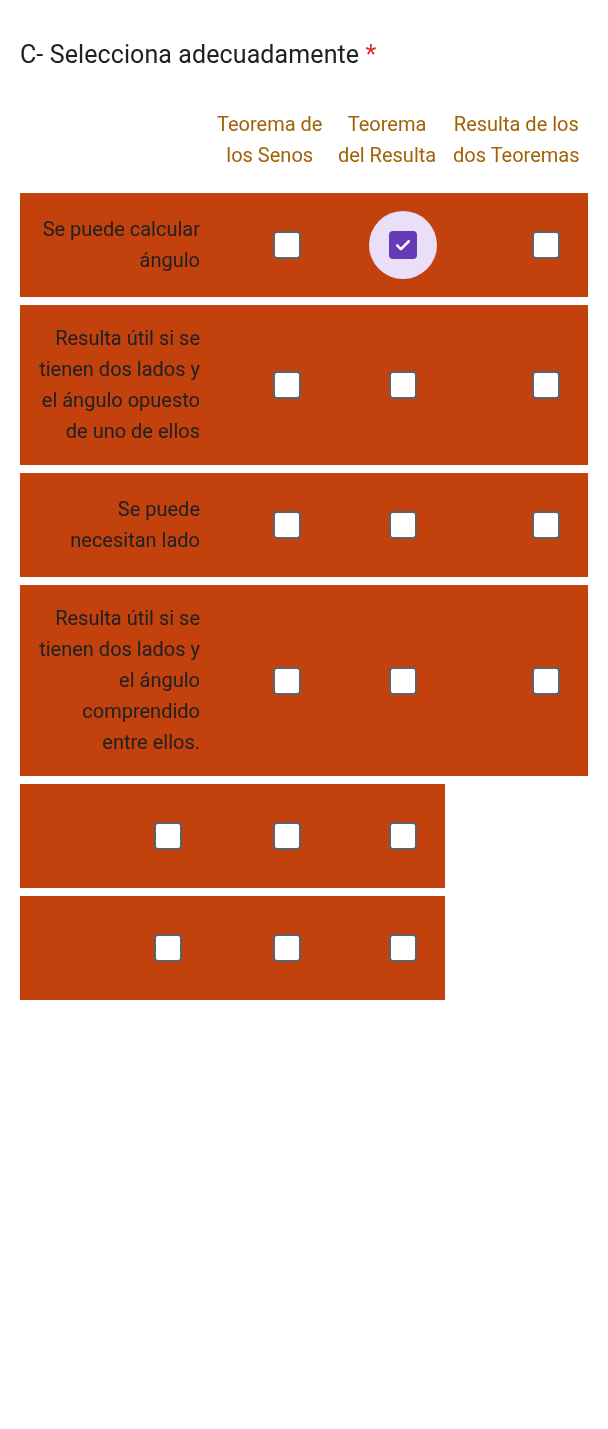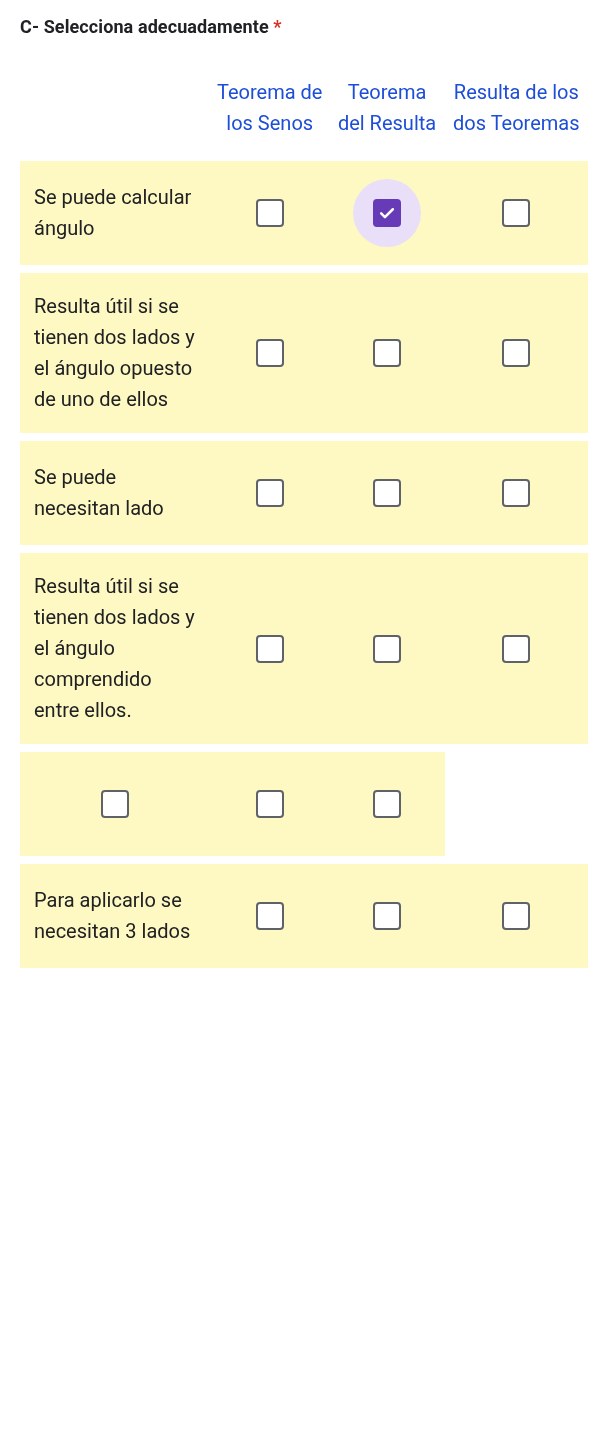--- a/index.html
+++ b/index.html
@@ -8,65 +8,67 @@
     padding: 0;
     font-family: Roboto, Arial, sans-serif;
     background: #fff;
     width: 608px;
     color: #202124;
   }
   .container {
     padding: 16px 20px 20px 20px;
   }
   .question-title {
-    font-size: 18px;
-    font-weight: 700;
+    font-size: 25px;
+    font-weight: 400;
     color: #202124;
     margin-bottom: 24px;
     letter-spacing: 0.1px;
+    margin-top: 24px;
   }
   .required {
     color: #d93025;
   }
   .grid {
     display: table;
     width: 100%;
     border-collapse: separate;
     border-spacing: 0 8px;
   }
   .grid-row {
     display: table-row;
   }
   .grid-row.header .cell {
     background: transparent;
     padding: 8px 4px 14px 4px;
   }
   .grid-row.body .cell {
-    background: #fef9c3;
+    background: #c2410c;
+    text-align: right;
   }
   .cell {
     display: table-cell;
     vertical-align: middle;
     text-align: center;
     padding: 18px 8px;
   }
   .cell.row-label {
     text-align: left;
     width: 190px;
     font-size: 20px;
     font-weight: 400;
     color: #202124;
     line-height: 1.55;
     padding-left: 14px;
     padding-right: 10px;
   }
   .cell.col-header {
     font-size: 20px;
     font-weight: 400;
-    color: #1d4ed8;
+    color: #a16207;
     line-height: 1.55;
     margin-left: 34px;
   }
   .checkbox-wrap {
     position: relative;
     display: inline-flex;
     align-items: center;
     justify-content: center;
     width: 68px;
     height: 68px;
@@ -172,21 +174,20 @@
             <div class="checkbox" role="checkbox" aria-checked="false"></div>
           </div></div>
         <div class="cell"><div class="checkbox-wrap">
             <div class="checkbox" role="checkbox" aria-checked="false"></div>
           </div></div>
         <div class="cell"><div class="checkbox-wrap">
             <div class="checkbox" role="checkbox" aria-checked="false"></div>
           </div></div>
       </div>
       <div class="grid-row body">
-        <div class="cell row-label"><span>Para aplicarlo se necesitan 3 lados</span></div>
         <div class="cell"><div class="checkbox-wrap">
             <div class="checkbox" role="checkbox" aria-checked="false"></div>
           </div></div>
         <div class="cell"><div class="checkbox-wrap">
             <div class="checkbox" role="checkbox" aria-checked="false"></div>
           </div></div>
         <div class="cell"><div class="checkbox-wrap">
             <div class="checkbox" role="checkbox" aria-checked="false"></div>
           </div></div>
       </div>

